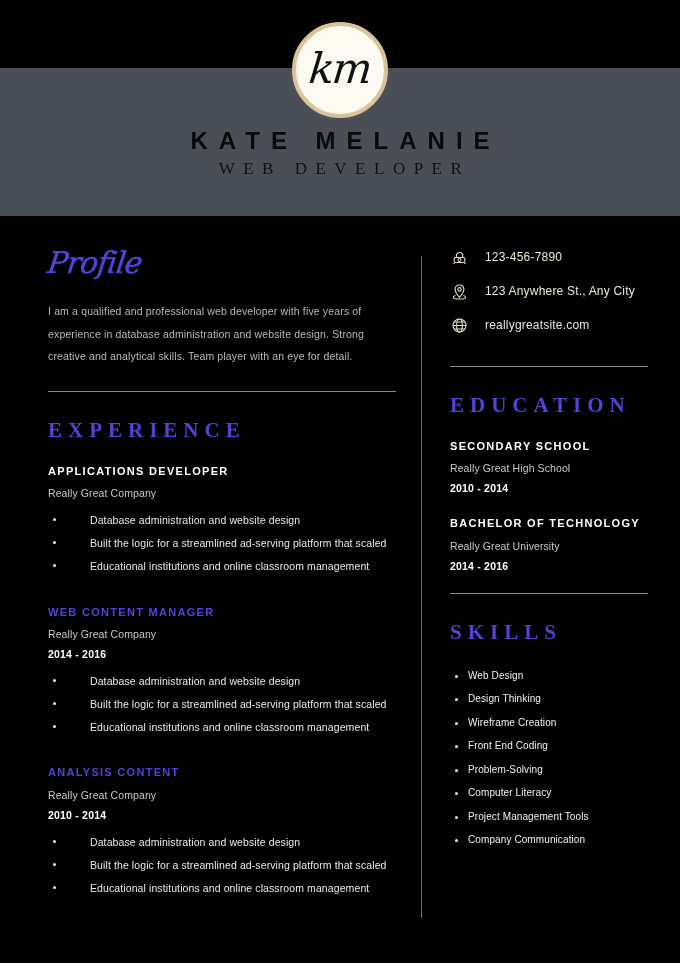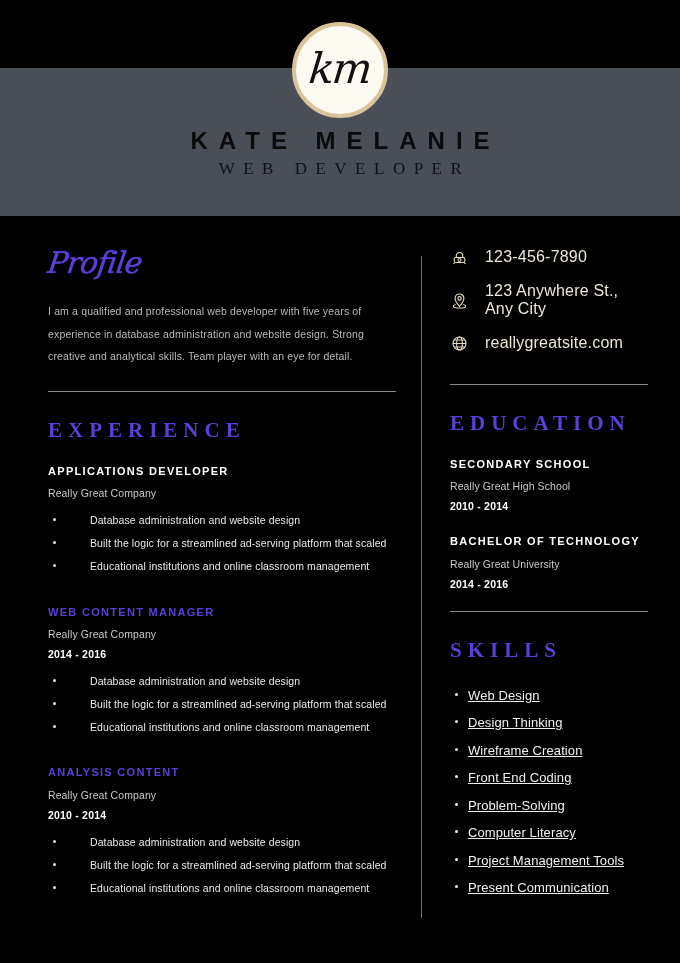--- a/index.html
+++ b/index.html
@@ -163,21 +163,21 @@
     height: 18px;
     flex: 0 0 18px;
     margin-right: 17px;
     color: #e6dcc4;
     display: flex;
     align-items: center;
     justify-content: center;
   }
   .contact-icon svg { display: block; }
   .contact-text {
-    font-size: 16px;
+    font-size: 12px;
     color: #ece6d8;
     letter-spacing: 0.2px;
   }
 
   
   .entry { margin-bottom: 0; }
   .entry-title {
     font-size: 11px;
     font-weight: 700;
     letter-spacing: 1.3px;
@@ -224,25 +224,24 @@
     border-radius: 50%;
   }
 
   .skills-list {
     margin-top: 27px;
     padding-left: 18px;
     list-style: none;
   }
   .skills-list li {
     position: relative;
-    font-size: 13px;
+    font-size: 10px;
     color: #f0f0f1;
     margin-bottom: 12.5px;
     letter-spacing: 0.1px;
-    text-decoration: underline;
   }
   .skills-list li::before {
     content: "";
     position: absolute;
     left: -13px;
     top: 5px;
     width: 3px;
     height: 3px;
     background: #f0f0f1;
     border-radius: 50%;
@@ -389,18 +388,18 @@
     <div class="section-heading">SKILLS</div>
 
     <ul class="skills-list">
       <li>Web Design</li>
       <li>Design Thinking</li>
       <li>Wireframe Creation</li>
       <li>Front End Coding</li>
       <li>Problem-Solving</li>
       <li>Computer Literacy</li>
       <li>Project Management Tools</li>
-      <li>Present Communication</li>
+      <li>Company Communication</li>
     </ul>
 
   </div>
 
 </div>
 
 </body></html>

